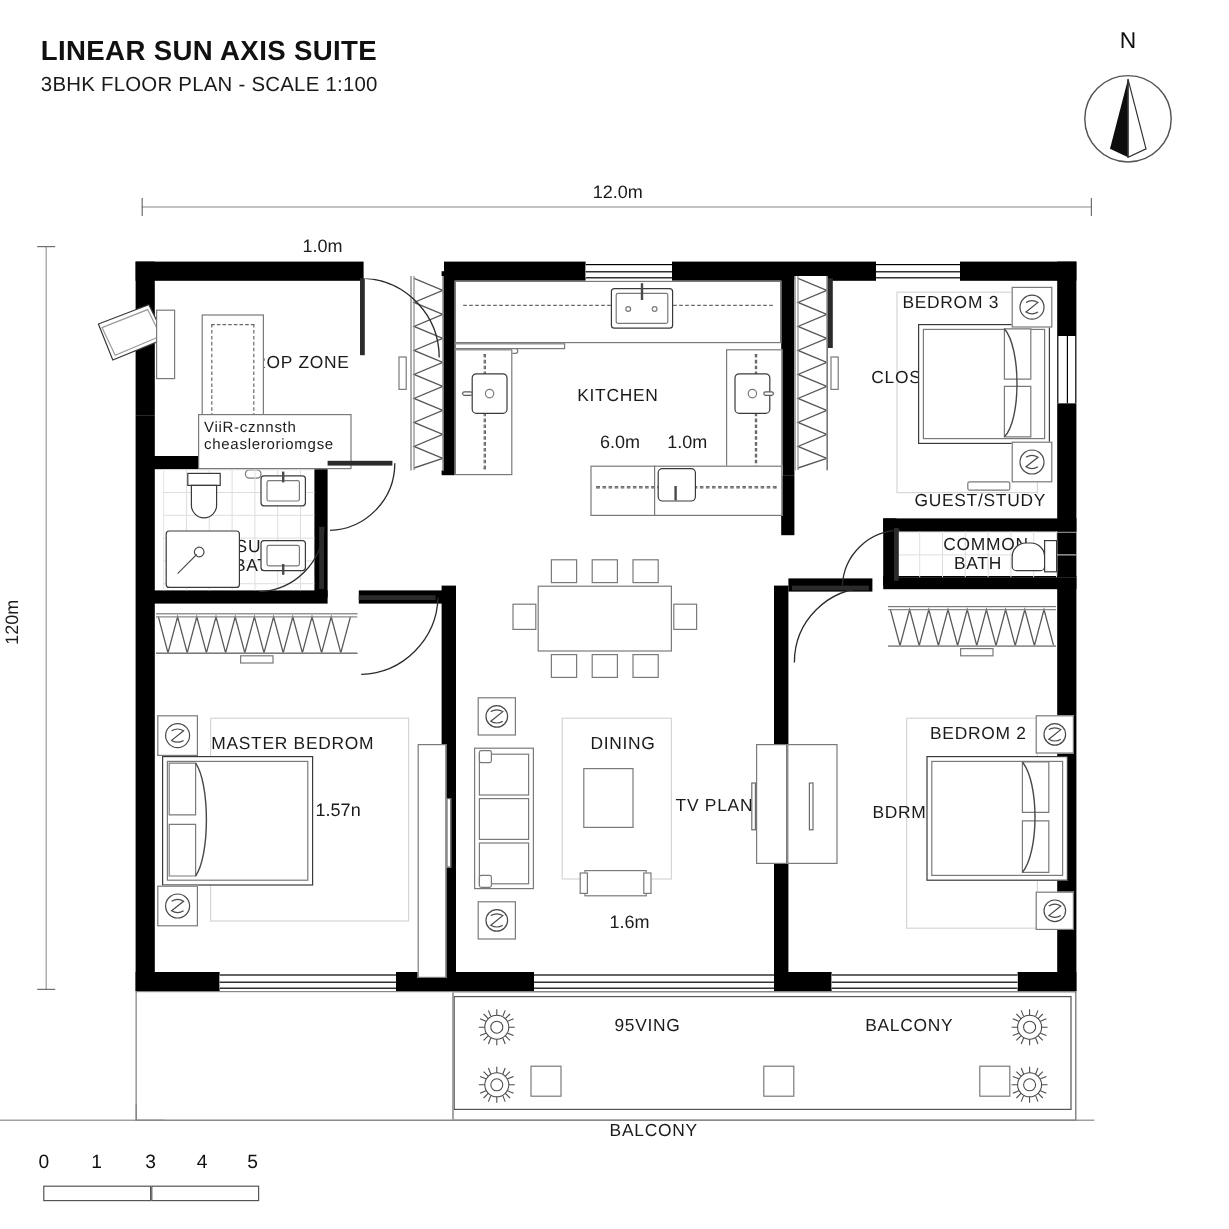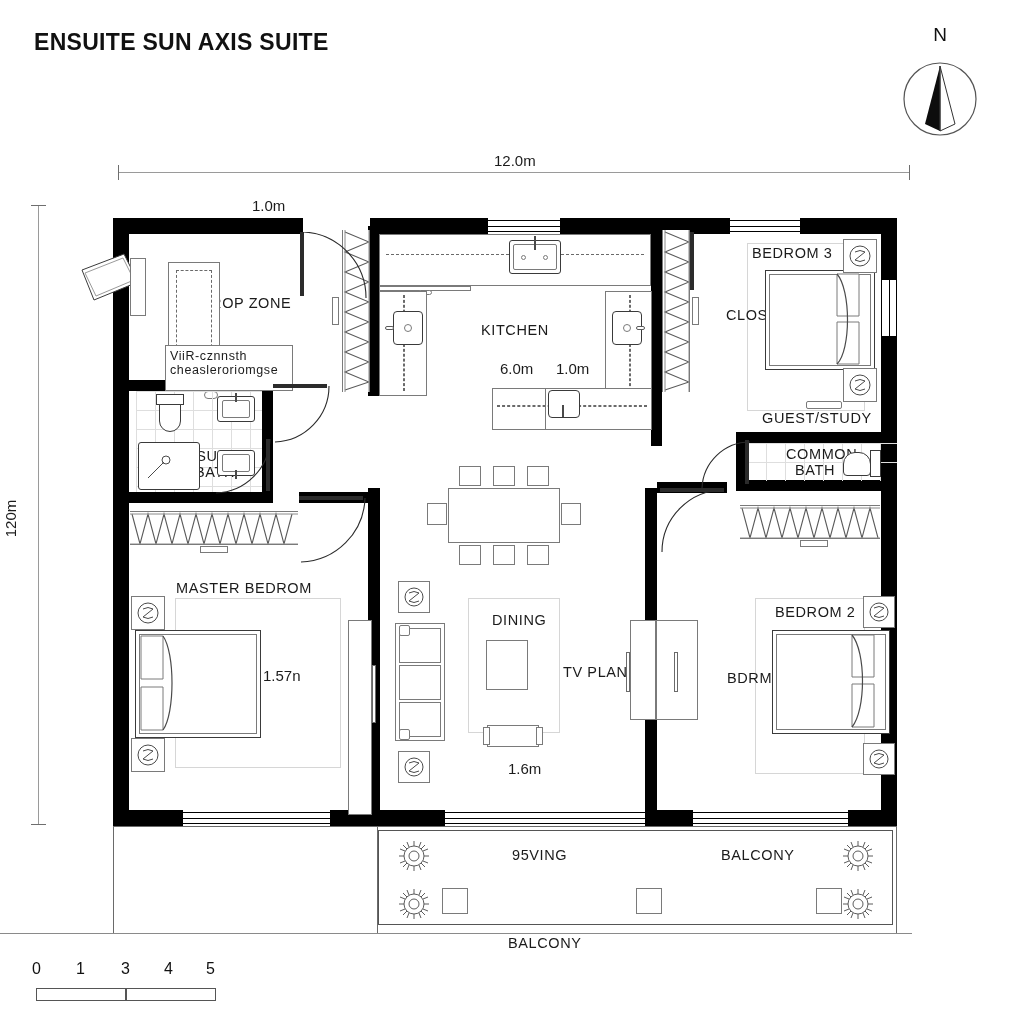--- a/index.html
+++ b/index.html
@@ -87,21 +87,22 @@
   #scalebar { left: 36px; top: 988px; }
   .sb-seg { border: 1px solid #555; height: 13px; float: left; }
   .sb-num { position: absolute; font-size: 16px; color: #111; }
 </style>
 </head>
 <body>
 
 <div id="sheet">
 
   <div class="abs" id="title-block">
-    <div id="plan-title">ENSUITE SUN AXIS SUITE</div>
+    <div id="plan-title">LINEAR SUN AXIS SUITE</div>
+    <div id="plan-subtitle">3BHK FLOOR PLAN - SCALE 1:100</div>
   </div>
 
   <div class="abs" id="compass">
     <div id="compass-label">N</div>
     <svg width="120" height="120" style="position:absolute;left:0;top:0">
       <circle cx="60" cy="75" r="36" fill="none" stroke="#555" stroke-width="1.2"></circle>
       <polygon points="60,42 60,107 45,100" fill="#0d0d0d"></polygon>
       <polygon points="60,42 60,107 75,100" fill="#ffffff" stroke="#333" stroke-width="1"></polygon>
       <line x1="60" y1="42" x2="60" y2="107" stroke="#333" stroke-width="1"></line>
     </svg>
@@ -311,21 +312,21 @@
     <div class="abs zig" style="left:130px; top:511px; width:168px; height:34px; border-top:1px solid #7a7a7a; border-bottom:1px solid #7a7a7a;">
       <svg width="168" height="34">
         <polyline points="2,2 10,32 18,2 26,32 34,2 42,32 50,2 58,32 66,2 74,32 82,2 90,32 98,2 106,32 114,2 122,32 130,2 138,32 146,2 154,32 162,2" fill="none" stroke="#5a5a5a" stroke-width="1.1"></polyline>
         <line x1="0" y1="2" x2="168" y2="2" stroke="#8a8a8a" stroke-width="1"></line>
         <line x1="0" y1="32" x2="168" y2="32" stroke="#8a8a8a" stroke-width="1"></line>
       </svg>
     </div>
     <div class="abs fx-thin" style="left:200px; top:546px; width:28px; height:7px;"></div>
 
     <div class="abs room-zone" style="left:175px; top:598px; width:166px; height:170px;"></div>
-    <div class="abs room-label" style="left:176px; top:580px;">MASTER BEDROM</div>
+    <div class="abs room-label" style="left:176px; top:612px;">MASTER BEDROM</div>
     <div class="abs dim-text" style="left:259px; top:667px;">1.57n</div>
 
     <div class="abs fx" style="left:135px; top:630px; width:126px; height:108px;"></div>
     <div class="abs fx-thin" style="left:139px; top:634px; width:118px; height:100px;"></div>
     <svg class="abs" style="left:139px; top:633px;" width="44" height="102">
       <path d="M2,3 L24,3 L24,46 L2,46 Z" fill="#fff" stroke="#7a7a7a" stroke-width="1"></path>
       <path d="M2,54 L24,54 L24,97 L2,97 Z" fill="#fff" stroke="#7a7a7a" stroke-width="1"></path>
       <path d="M24,3 C36,20 36,80 24,97" fill="none" stroke="#4a4a4a" stroke-width="1.2"></path>
     </svg>
 

